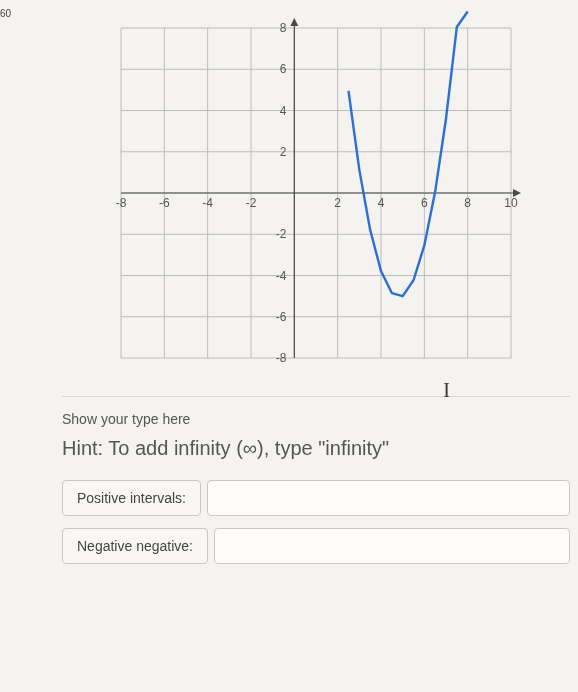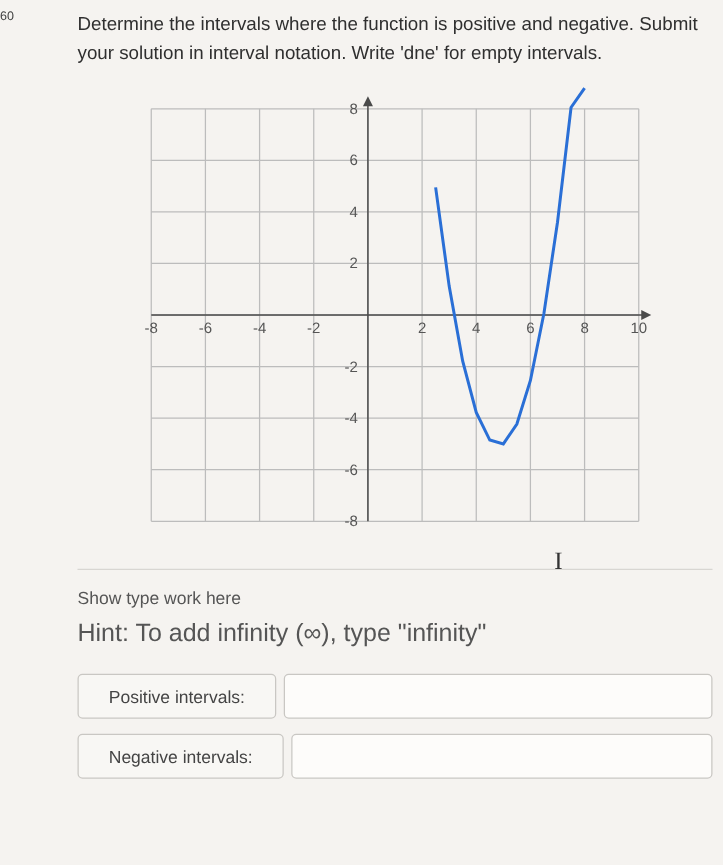--- a/index.html
+++ b/index.html
@@ -71,21 +71,21 @@
     display: flex;
     align-items: center;
     margin-bottom: 12px;
     gap: 6px;
   }
   .answer-label {
     font-size: 14px;
     color: #444;
     border: 1px solid #c9c7c3;
     border-radius: 4px;
-    padding: 9px 24px;
+    padding: 9px 14px;
     background: #f8f7f4;
     white-space: nowrap;
   }
   .answer-input {
     flex: 1;
     border: 1px solid #c9c7c3;
     border-radius: 4px;
     padding: 9px 10px;
     background: #fdfcfa;
     font-size: 14px;
@@ -93,21 +93,20 @@
     min-height: 36px;
   }
 </style>
 </head>
 <body>
 
 <div class="qnum">60</div>
 
 <div class="content">
 
-  <p class="prompt">Determine the intervals where the function is positive and negative. Submit your solution in interval notation. Write 'dne' for empty intervals.</p>
 
   <div class="chart-wrap">
     <svg id="chart-svg" width="430" height="370">
         <line x1="20" y1="350" x2="20" y2="20" class="grid-line"></line>
         <line x1="63.33333333333333" y1="350" x2="63.33333333333333" y2="20" class="grid-line"></line>
         <line x1="106.66666666666666" y1="350" x2="106.66666666666666" y2="20" class="grid-line"></line>
         <line x1="150" y1="350" x2="150" y2="20" class="grid-line"></line>
         <line x1="193.33333333333331" y1="350" x2="193.33333333333331" y2="20" class="grid-line"></line>
         <line x1="236.66666666666669" y1="350" x2="236.66666666666669" y2="20" class="grid-line"></line>
         <line x1="280" y1="350" x2="280" y2="20" class="grid-line"></line>
@@ -143,29 +142,29 @@
         <text x="185.33333333333331" y="147.75" text-anchor="end" class="tick-label">2</text>
         <text x="185.33333333333331" y="106.5" text-anchor="end" class="tick-label">4</text>
         <text x="185.33333333333331" y="65.25" text-anchor="end" class="tick-label">6</text>
         <text x="185.33333333333331" y="24" text-anchor="end" class="tick-label">8</text>
         <path d=" M 247.50000000000003 82.90625000000001 L 258.33333333333337 161.89999999999998 L 269.16666666666663 221.91875 L 280 262.9625 L 290.8333333333333 285.03125 L 301.6666666666667 288.125 L 312.5 272.24375 L 323.3333333333333 237.3875 L 334.1666666666667 183.55625 L 345 110.75000000000001 L 355.83333333333337 18.968749999999986 L 366.66666666666663 3.499999999999986" class="curve"></path>
       </svg>
   </div>
 
   <div class="work-area">
     <div class="show-work">
-      <span>Show type work here</span>
+      <span>Show your type here</span>
       <span class="cursor-mark">I</span>
     </div>
     <p class="hint">Hint: To add infinity (∞), type "infinity"</p>
 
     <div class="answer-row">
       <div class="answer-label">Positive intervals:</div>
       <div class="answer-input"></div>
     </div>
 
     <div class="answer-row">
-      <div class="answer-label">Negative intervals:</div>
+      <div class="answer-label">Negative negative:</div>
       <div class="answer-input"></div>
     </div>
   </div>
 
 </div>
 
 </body></html>

